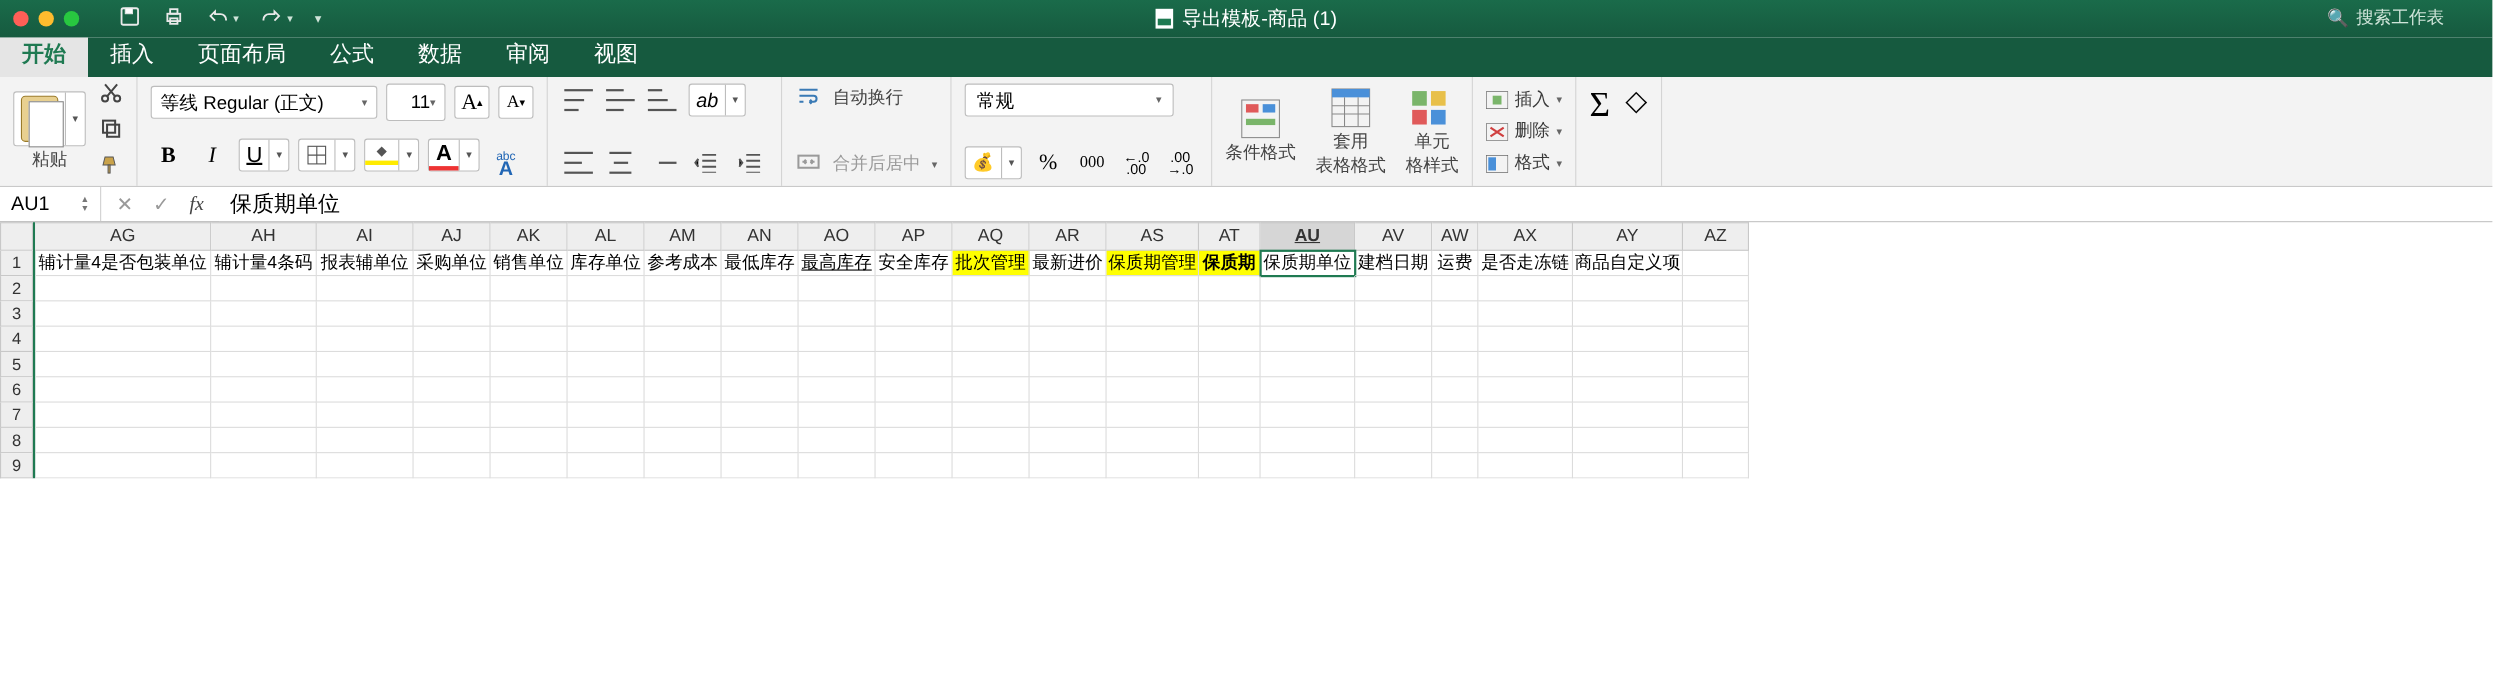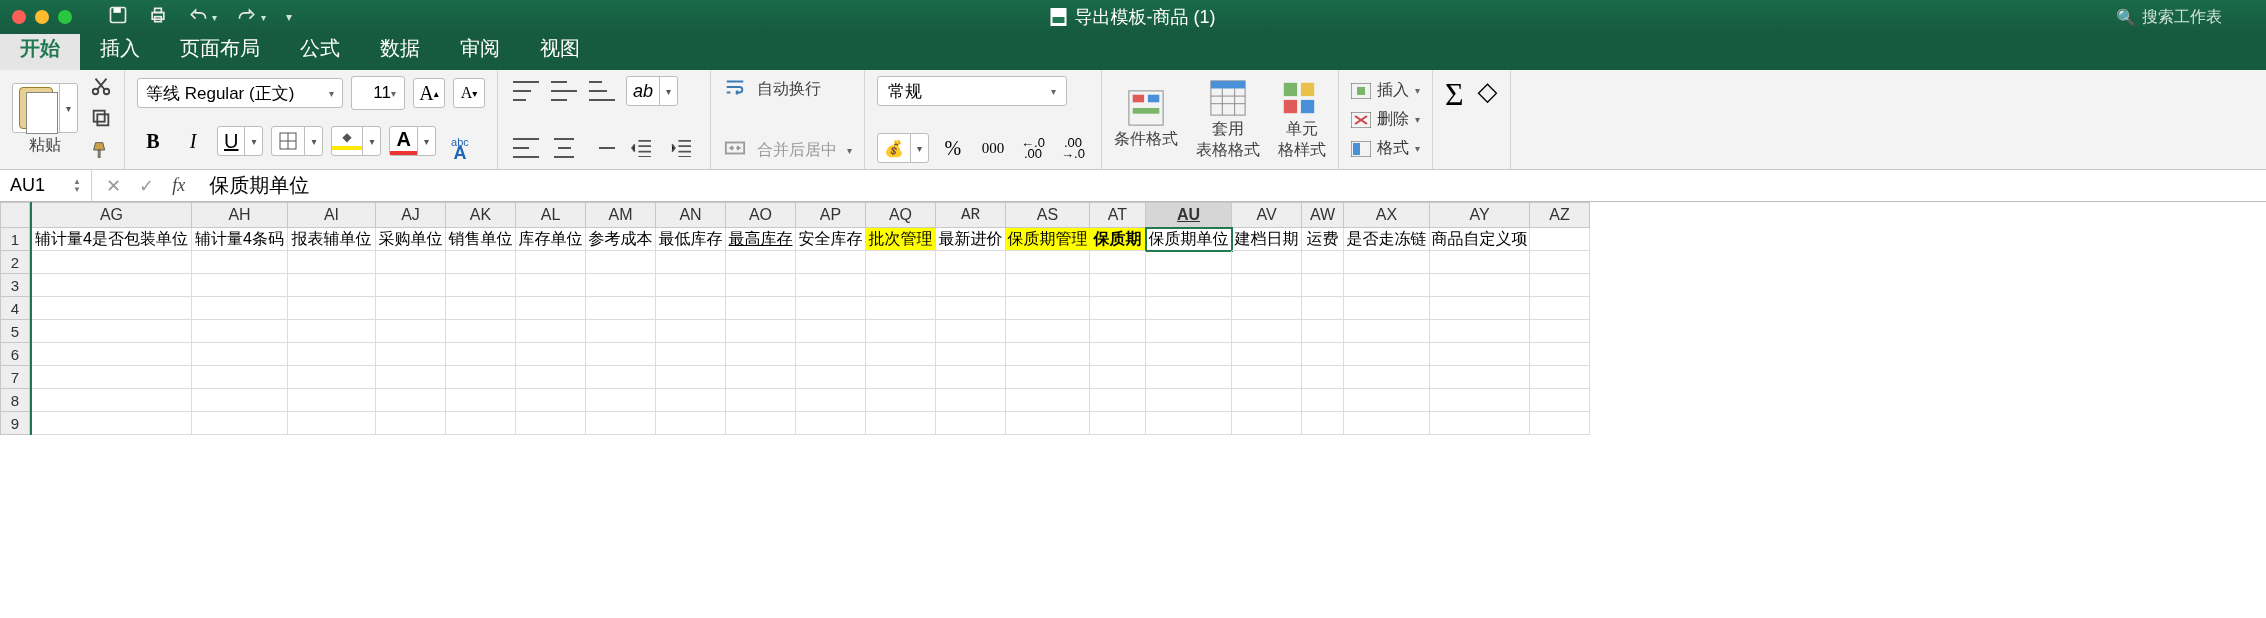--- a/index.html
+++ b/index.html
@@ -415,21 +415,21 @@
         <div class="col-hdr" style="width: 96px;">AH</div>
         <div class="col-hdr" style="width: 88px;">AI</div>
         <div class="col-hdr" style="width: 70px;">AJ</div>
         <div class="col-hdr" style="width: 70px;">AK</div>
         <div class="col-hdr" style="width: 70px;">AL</div>
         <div class="col-hdr" style="width: 70px;">AM</div>
         <div class="col-hdr" style="width: 70px;">AN</div>
         <div class="col-hdr" style="width: 70px;">AO</div>
         <div class="col-hdr" style="width: 70px;">AP</div>
         <div class="col-hdr" style="width: 70px;">AQ</div>
-        <div class="col-hdr" style="width: 70px; font-family: Liberation Mono, monospace;">AR</div>
+        <div class="col-hdr" style="width: 70px;">AR</div>
         <div class="col-hdr" style="width: 84px;">AS</div>
         <div class="col-hdr" style="width: 56px;">AT</div>
         <div class="col-hdr sel" style="width: 86px; text-decoration: underline;">AU</div>
         <div class="col-hdr" style="width: 70px;">AV</div>
         <div class="col-hdr" style="width: 42px;">AW</div>
         <div class="col-hdr" style="width: 86px;">AX</div>
         <div class="col-hdr" style="width: 100px;">AY</div>
         <div class="col-hdr" style="width: 60px;">AZ</div>
       </div>
     <div id="data-rows">

